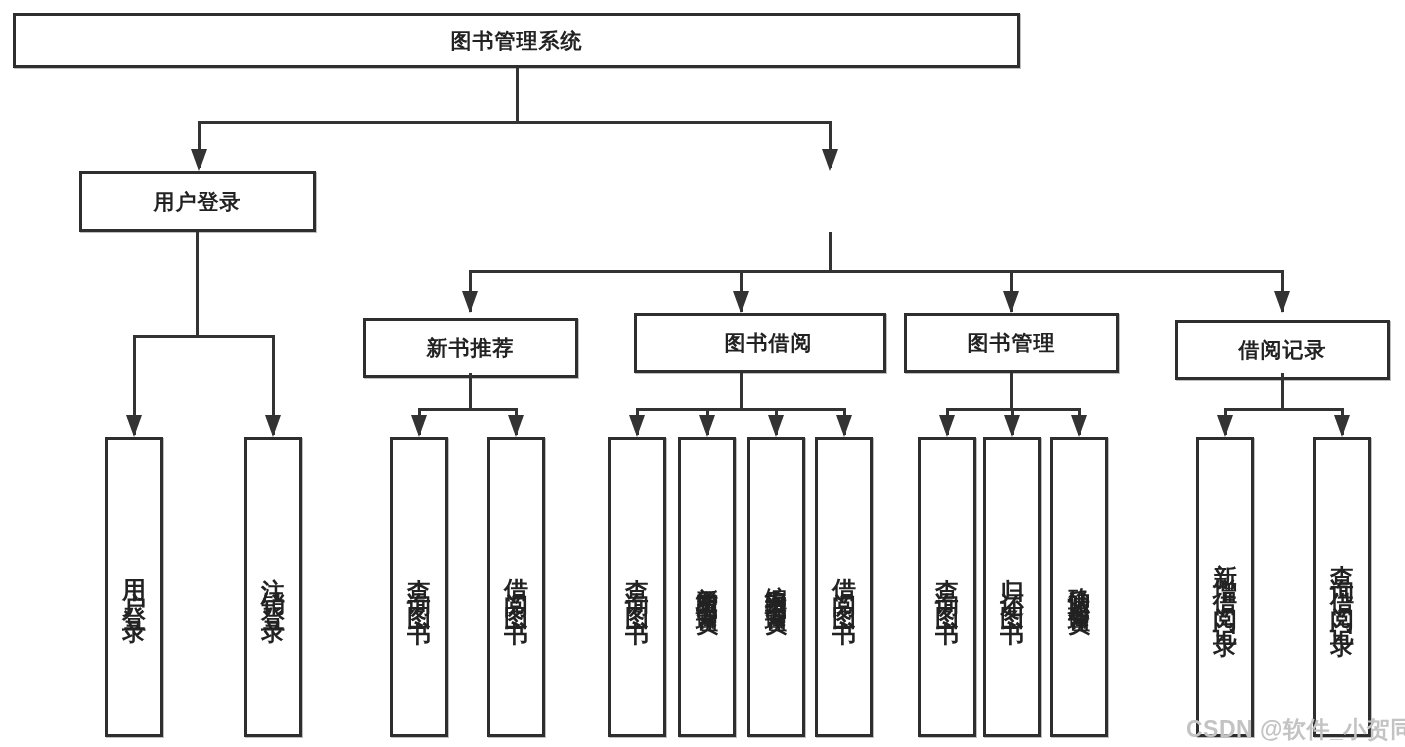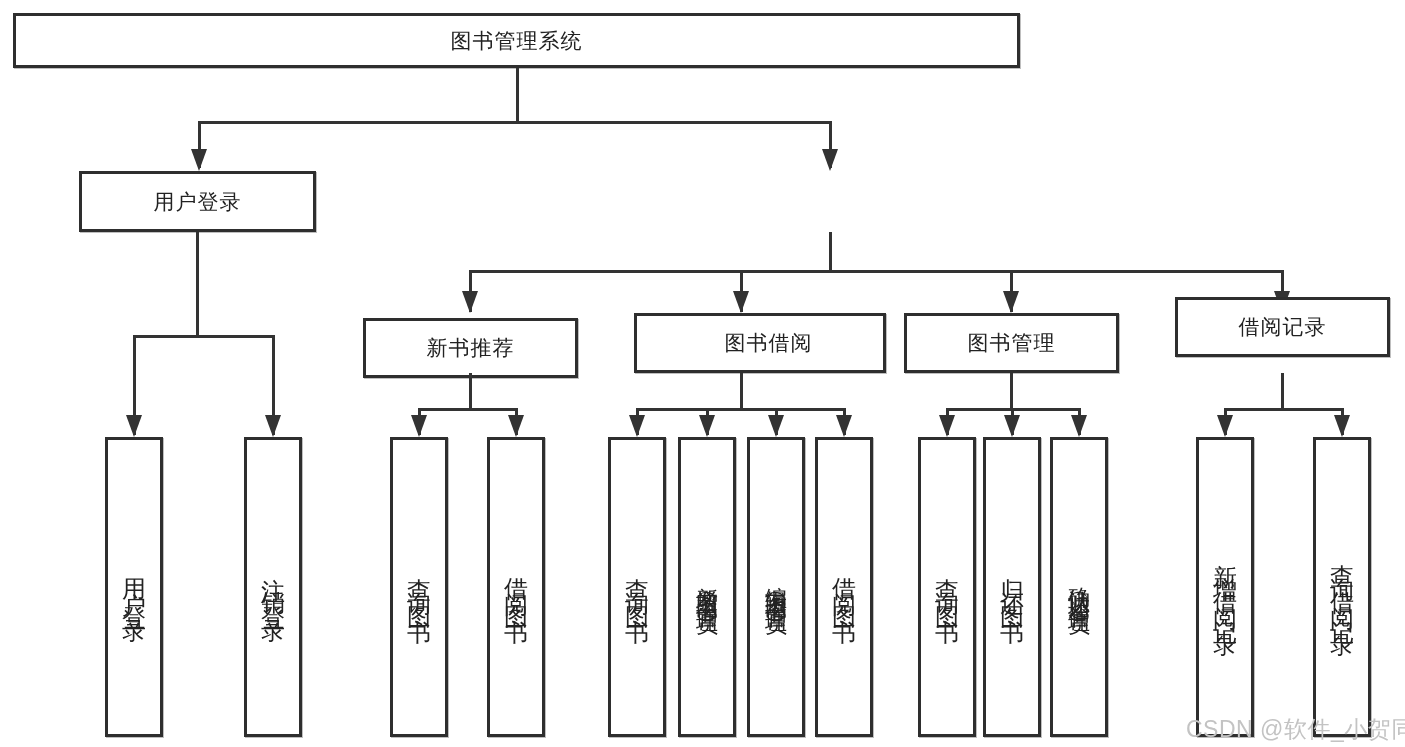--- a/index.html
+++ b/index.html
@@ -3,20 +3,21 @@
 <meta charset="utf-8">
 <style>
   html, body { margin: 0; padding: 0; background: #ffffff; }
   #canvas {
     position: relative;
     width: 1405px;
     height: 747px;
     background: #ffffff;
     overflow: hidden;
     font-family: "Liberation Sans", sans-serif;
+    font-weight: bold;
   }
   .node {
     position: absolute;
     box-sizing: border-box;
     border: 3px solid #2e2e2e;
     background: #ffffff;
     display: flex;
     align-items: center;
     justify-content: center;
     color: #222222;
@@ -84,21 +85,21 @@
   <div class="vline" style="left:740px; top:270px; height:42px;"></div>
   <div class="arrow" style="left:733px; top:291px;"></div>
   <div class="vline" style="left:1010px; top:270px; height:42px;"></div>
   <div class="arrow" style="left:1003px; top:291px;"></div>
   <div class="vline" style="left:1281px; top:270px; height:42px;"></div>
   <div class="arrow" style="left:1274px; top:291px;"></div>
 
   <div class="node" style="left:363px; top:318px; width:215px; height:60px;text-align:right;">新书推荐</div>
   <div class="node" style="left:634px; top:313px; width:252px; height:60px;padding-left:17px;">图书借阅</div>
   <div class="node" style="left:904px; top:313px; width:215px; height:60px;">图书管理</div>
-  <div class="node" style="left:1175px; top:297px; width:215px; height:60px;">借阅记录</div>
+  <div class="node" style="left:1175px; top:320px; width:215px; height:60px;">借阅记录</div>
 
   <div class="vline" style="left:469px; top:373px; height:37px;"></div>
   <div class="hline" style="left:418px; top:408px; width:100px;"></div>
   <div class="vline" style="left:418px; top:408px; height:27px;"></div>
   <div class="arrow" style="left:411px; top:415px;"></div>
   <div class="vline" style="left:515px; top:408px; height:27px;"></div>
   <div class="arrow" style="left:508px; top:415px;"></div>
 
   <div class="vline" style="left:740px; top:373px; height:37px;"></div>
   <div class="hline" style="left:636px; top:408px; width:209px;"></div>

